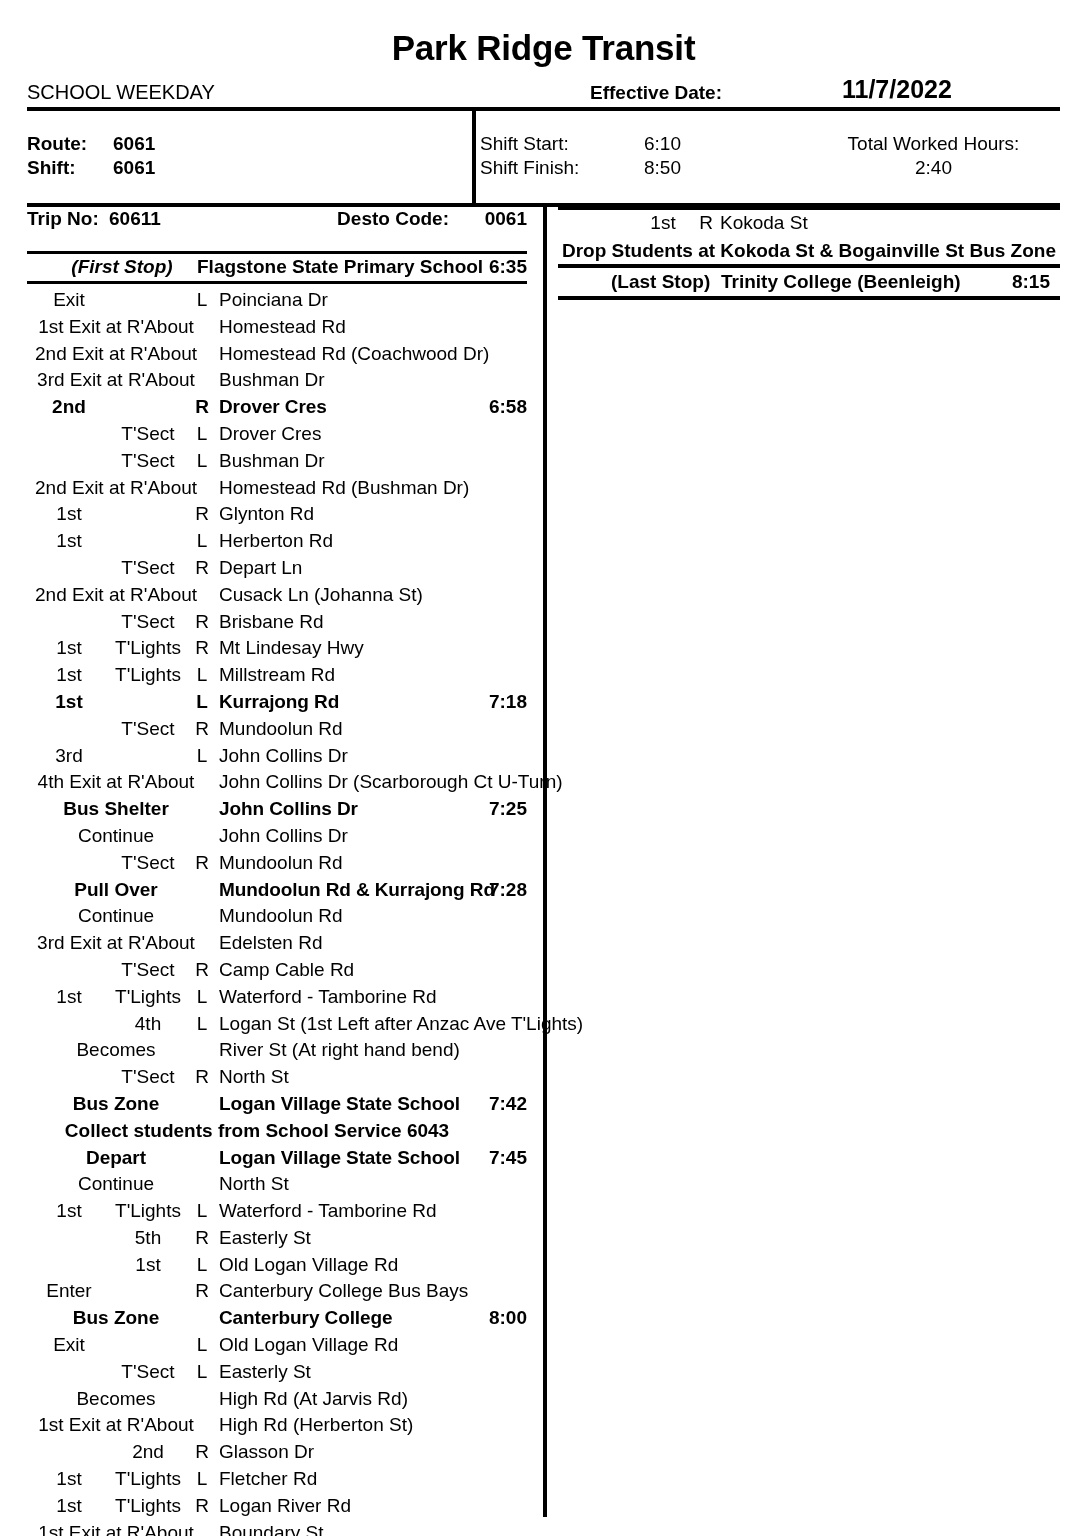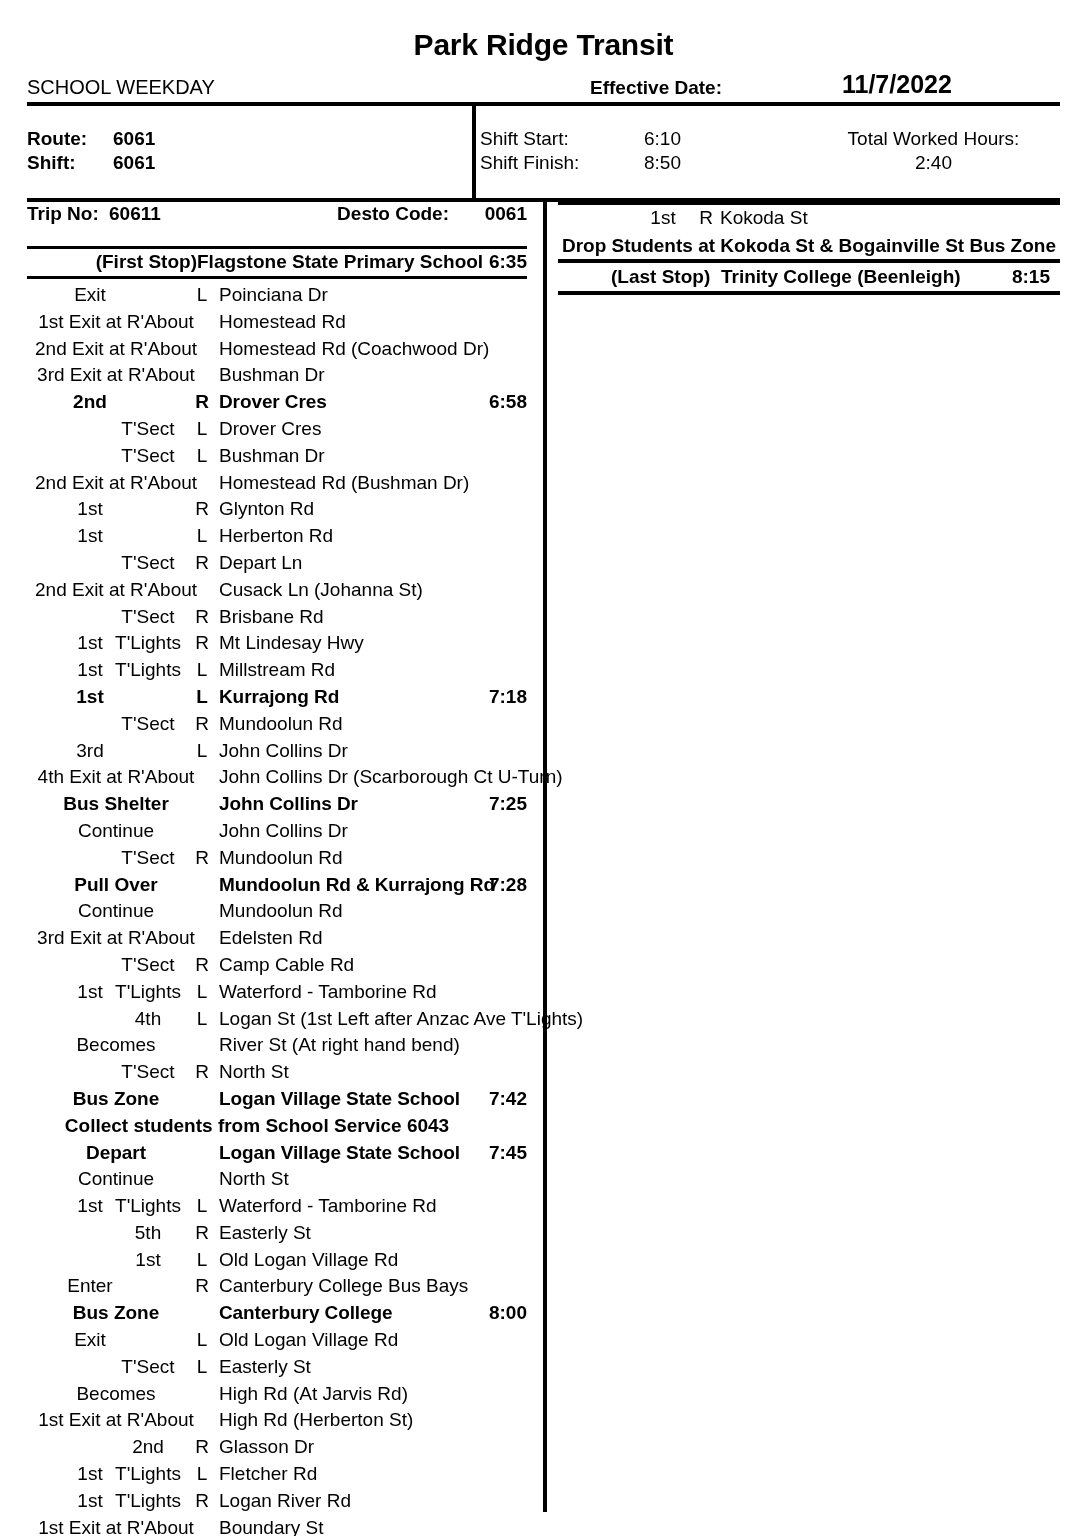--- a/index.html
+++ b/index.html
@@ -13,21 +13,21 @@
     font-family: "Liberation Sans", sans-serif;
     position: relative;
     overflow: hidden;
   }
 
   .page { position: relative; width: 1087px; height: 1536px; padding: 0 27px; }
 
   
   .doc-title {
     text-align: center;
-    font-size: 30px;
+    font-size: 35px;
     font-weight: bold;
     letter-spacing: -0.2px;
     margin: 0;
     padding-top: 30px;
     line-height: 1.0;
   }
 
   
   .subhead {
     position: relative;
@@ -97,34 +97,34 @@
   .trip-no-row .tn-value { position: absolute; left: 82px; top: 1px; }
   .trip-no-row .dc-label { position: absolute; right: 78px; top: 1px; }
   .trip-no-row .dc-value { position: absolute; right: 0px;  top: 1px; }
 
   .stop-row {
     position: relative;
     height: 27px;
     font-size: 19px;
     font-weight: bold;
   }
-  .stop-row .sr-kind  { position: absolute; left: 20px; top: 2px; width: 150px; text-align: right; }
+  .stop-row .sr-kind  { position: absolute; left: 20px; top: 2px; width: 150px; text-align: center; font-style: italic; }
   .stop-row .sr-name  { position: absolute; left: 170px; top: 2px; }
   .stop-row .sr-time  { position: absolute; right: 0px;  top: 2px; }
 
   
   .step {
     position: relative;
     height: 26.8px;
     font-size: 19px;
     white-space: nowrap;
   }
   .step .c-ord {
     position: absolute; left: 12px; top: 1px;
-    width: 60px; text-align: center; margin-left: 21px;
+    width: 60px; text-align: center;
   }
   .step .c-type {
     position: absolute; left: 72px; top: 1px;
     width: 98px; text-align: center;
   }
   
   .step .c-merge {
     position: absolute; left: 8px; top: 1px;
     width: 162px; text-align: center;
   }

